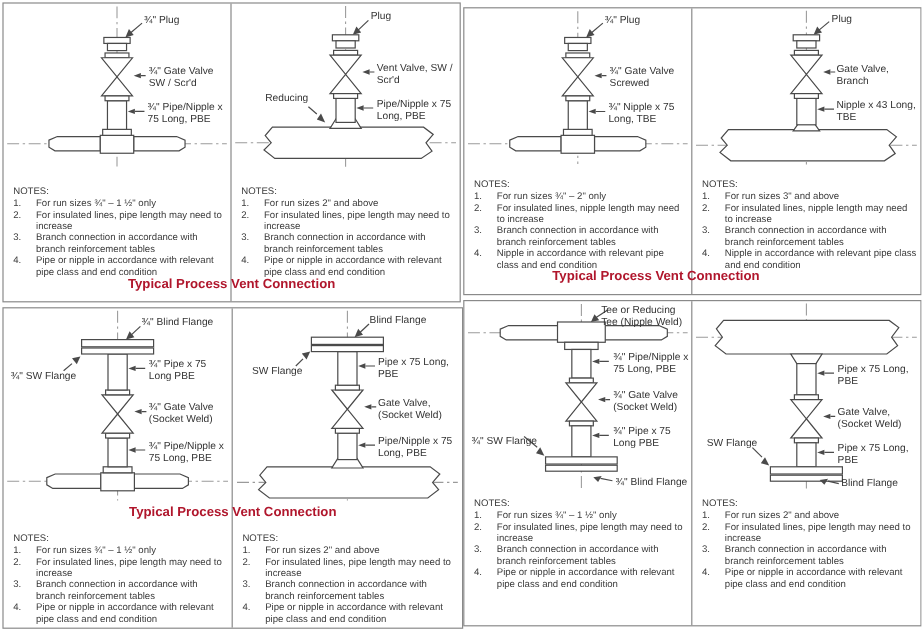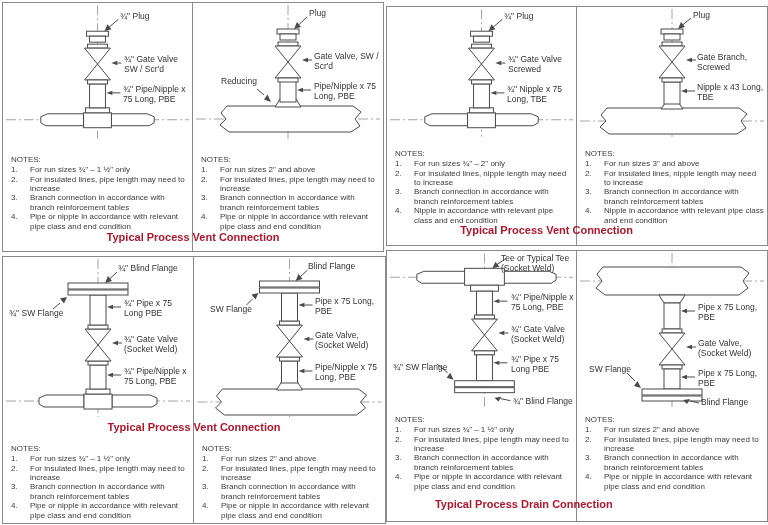--- a/index.html
+++ b/index.html
@@ -93,21 +93,21 @@
           <line class="w" x1="105" y1="22.5" x2="114" y2="14"></line>
             <polygon class="a" points="101,26 108,24 104,19"></polygon>
           <line class="w" x1="115" y1="57" x2="119" y2="57"></line>
             <polygon class="a" points="109,57 115,54.8 115,59.2"></polygon>
           <line class="w" x1="64" y1="86" x2="71" y2="92"></line>
             <polygon class="a" points="78,99 71,96.5 74.5,91.5"></polygon>
           <line class="w" x1="110" y1="87" x2="118" y2="87"></line>
             <polygon class="a" points="104,87 110,84.8 110,89.2"></polygon>
         </svg>
         <div class="lbl" style="left:116px;top:6px;width:40px">Plug</div>
-        <div class="lbl" style="left:121px;top:49px;width:66px">Gate Valve, SW / Scr'd</div>
+        <div class="lbl" style="left:121px;top:49px;width:66px">Vent Valve, SW / Scr'd</div>
         <div class="lbl" style="left:28px;top:74px;width:40px">Reducing</div>
         <div class="lbl" style="left:121px;top:79px;width:66px">Pipe/Nipple x 75 Long, PBE</div>
       </div>
       <div class="notes">
         <div class="notes-title">NOTES:</div>
         <ol class="notes-list">
           <li>For run sizes 2" and above</li>
           <li>For insulated lines, pipe length may need to increase</li>
           <li>Branch connection in accordance with branch reinforcement tables</li>
           <li>Pipe or nipple in accordance with relevant pipe class and end condition</li>
@@ -170,21 +170,21 @@
           <rect class="d" x="84" y="22" width="22" height="5"></rect>
           <rect class="d" x="87" y="27" width="16" height="6"></rect>
           <line class="w" x1="105" y1="18.5" x2="114" y2="11"></line>
             <polygon class="a" points="101,22 108,20 104,15"></polygon>
           <line class="w" x1="115" y1="53" x2="119" y2="53"></line>
             <polygon class="a" points="109,53 115,50.8 115,55.2"></polygon>
           <line class="w" x1="110" y1="84" x2="118" y2="84"></line>
             <polygon class="a" points="104,84 110,81.8 110,86.2"></polygon>
         </svg>
         <div class="lbl" style="left:116px;top:4px;width:40px">Plug</div>
-        <div class="lbl" style="left:120px;top:46px;width:56px">Gate Branch, Screwed</div>
+        <div class="lbl" style="left:120px;top:46px;width:56px">Gate Valve, Branch</div>
         <div class="lbl" style="left:120px;top:76px;width:70px">Nipple x 43 Long, TBE</div>
       </div>
       <div class="notes">
         <div class="notes-title">NOTES:</div>
         <ol class="notes-list">
           <li>For run sizes 3" and above</li>
           <li>For insulated lines, nipple length may need to increase</li>
           <li>Branch connection in accordance with branch reinforcement tables</li>
           <li>Nipple in accordance with relevant pipe class and end condition</li>
         </ol>
@@ -307,21 +307,21 @@
             <polygon class="a" points="107,50 113,47.8 113,52.2"></polygon>
           <line class="w" x1="118" y1="82" x2="122" y2="82"></line>
             <polygon class="a" points="112,82 118,79.8 118,84.2"></polygon>
           <line class="w" x1="50" y1="113" x2="61" y2="122"></line>
             <polygon class="a" points="67,129 60,127 63.5,122"></polygon>
           <line class="w" x1="113" y1="112" x2="121" y2="112"></line>
             <polygon class="a" points="107,112 113,109.8 113,114.2"></polygon>
           <line class="w" x1="124" y1="150" x2="114" y2="148"></line>
             <polygon class="a" points="108,147 115,146 112,151"></polygon>
         </svg>
-        <div class="lbl" style="left:114px;top:3px;width:76px">Tee or Typical Tee (Socket Weld)</div>
+        <div class="lbl" style="left:114px;top:3px;width:76px">Tee or Reducing Tee (Nipple Weld)</div>
         <div class="lbl" style="left:124px;top:42px;width:64px">¾" Pipe/Nipple x 75 Long, PBE</div>
         <div class="lbl" style="left:124px;top:74px;width:62px">¾" Gate Valve (Socket Weld)</div>
         <div class="lbl" style="left:6px;top:112px;width:60px">¾" SW Flange</div>
         <div class="lbl" style="left:124px;top:104px;width:64px">¾" Pipe x 75 Long PBE</div>
         <div class="lbl" style="left:126px;top:146px;width:62px">¾" Blind Flange</div>
       </div>
       <div class="notes">
         <div class="notes-title">NOTES:</div>
         <ol class="notes-list">
           <li>For run sizes ¾" – 1 ½" only</li>
@@ -366,16 +366,15 @@
       <div class="notes">
         <div class="notes-title">NOTES:</div>
         <ol class="notes-list">
           <li>For run sizes 2" and above</li>
           <li>For insulated lines, pipe length may need to increase</li>
           <li>Branch connection in accordance with branch reinforcement tables</li>
           <li>Pipe or nipple in accordance with relevant pipe class and end condition</li>
         </ol>
       </div>
     </div>
-    <div class="q-title">Typical Process Drain Connection</div>
   </section>
 
 </div>
 
 </body></html>

